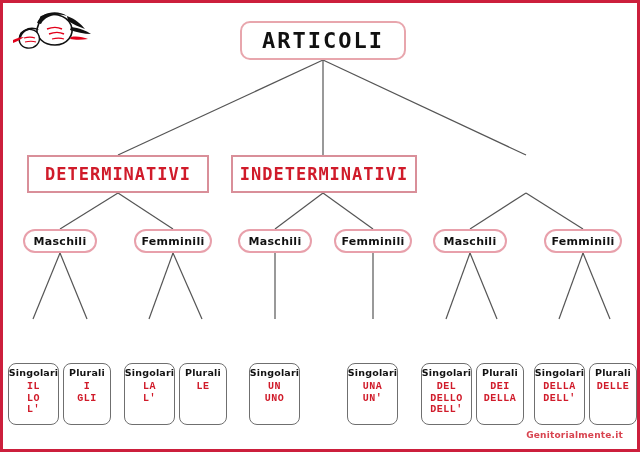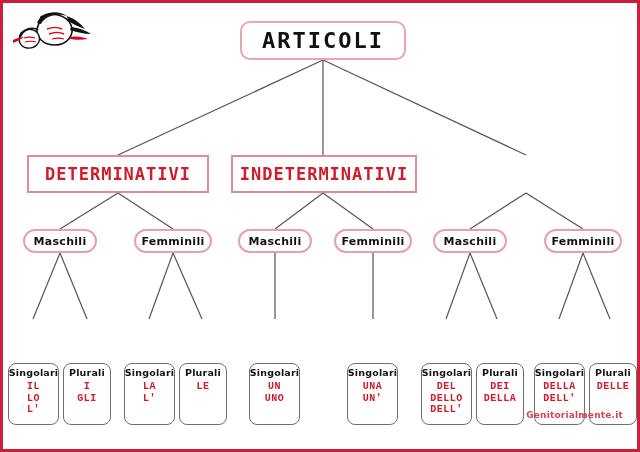--- a/index.html
+++ b/index.html
@@ -99,21 +99,21 @@
     line-height: 11.5px;
     letter-spacing: 0.5px;
     font-family: Liberation Mono, monospace;
   }
   .leaf .art-line { display: block; }
 
   
   #watermark {
     position: absolute;
     right: 14px;
-    bottom: 29px;
+    bottom: 9px;
     font-size: 9px;
     font-weight: bold;
     color: #d8434f;
     letter-spacing: 0.2px;
     font-family: "DejaVu Sans", sans-serif;
   }
 </style>
 </head>
 <body>
 

